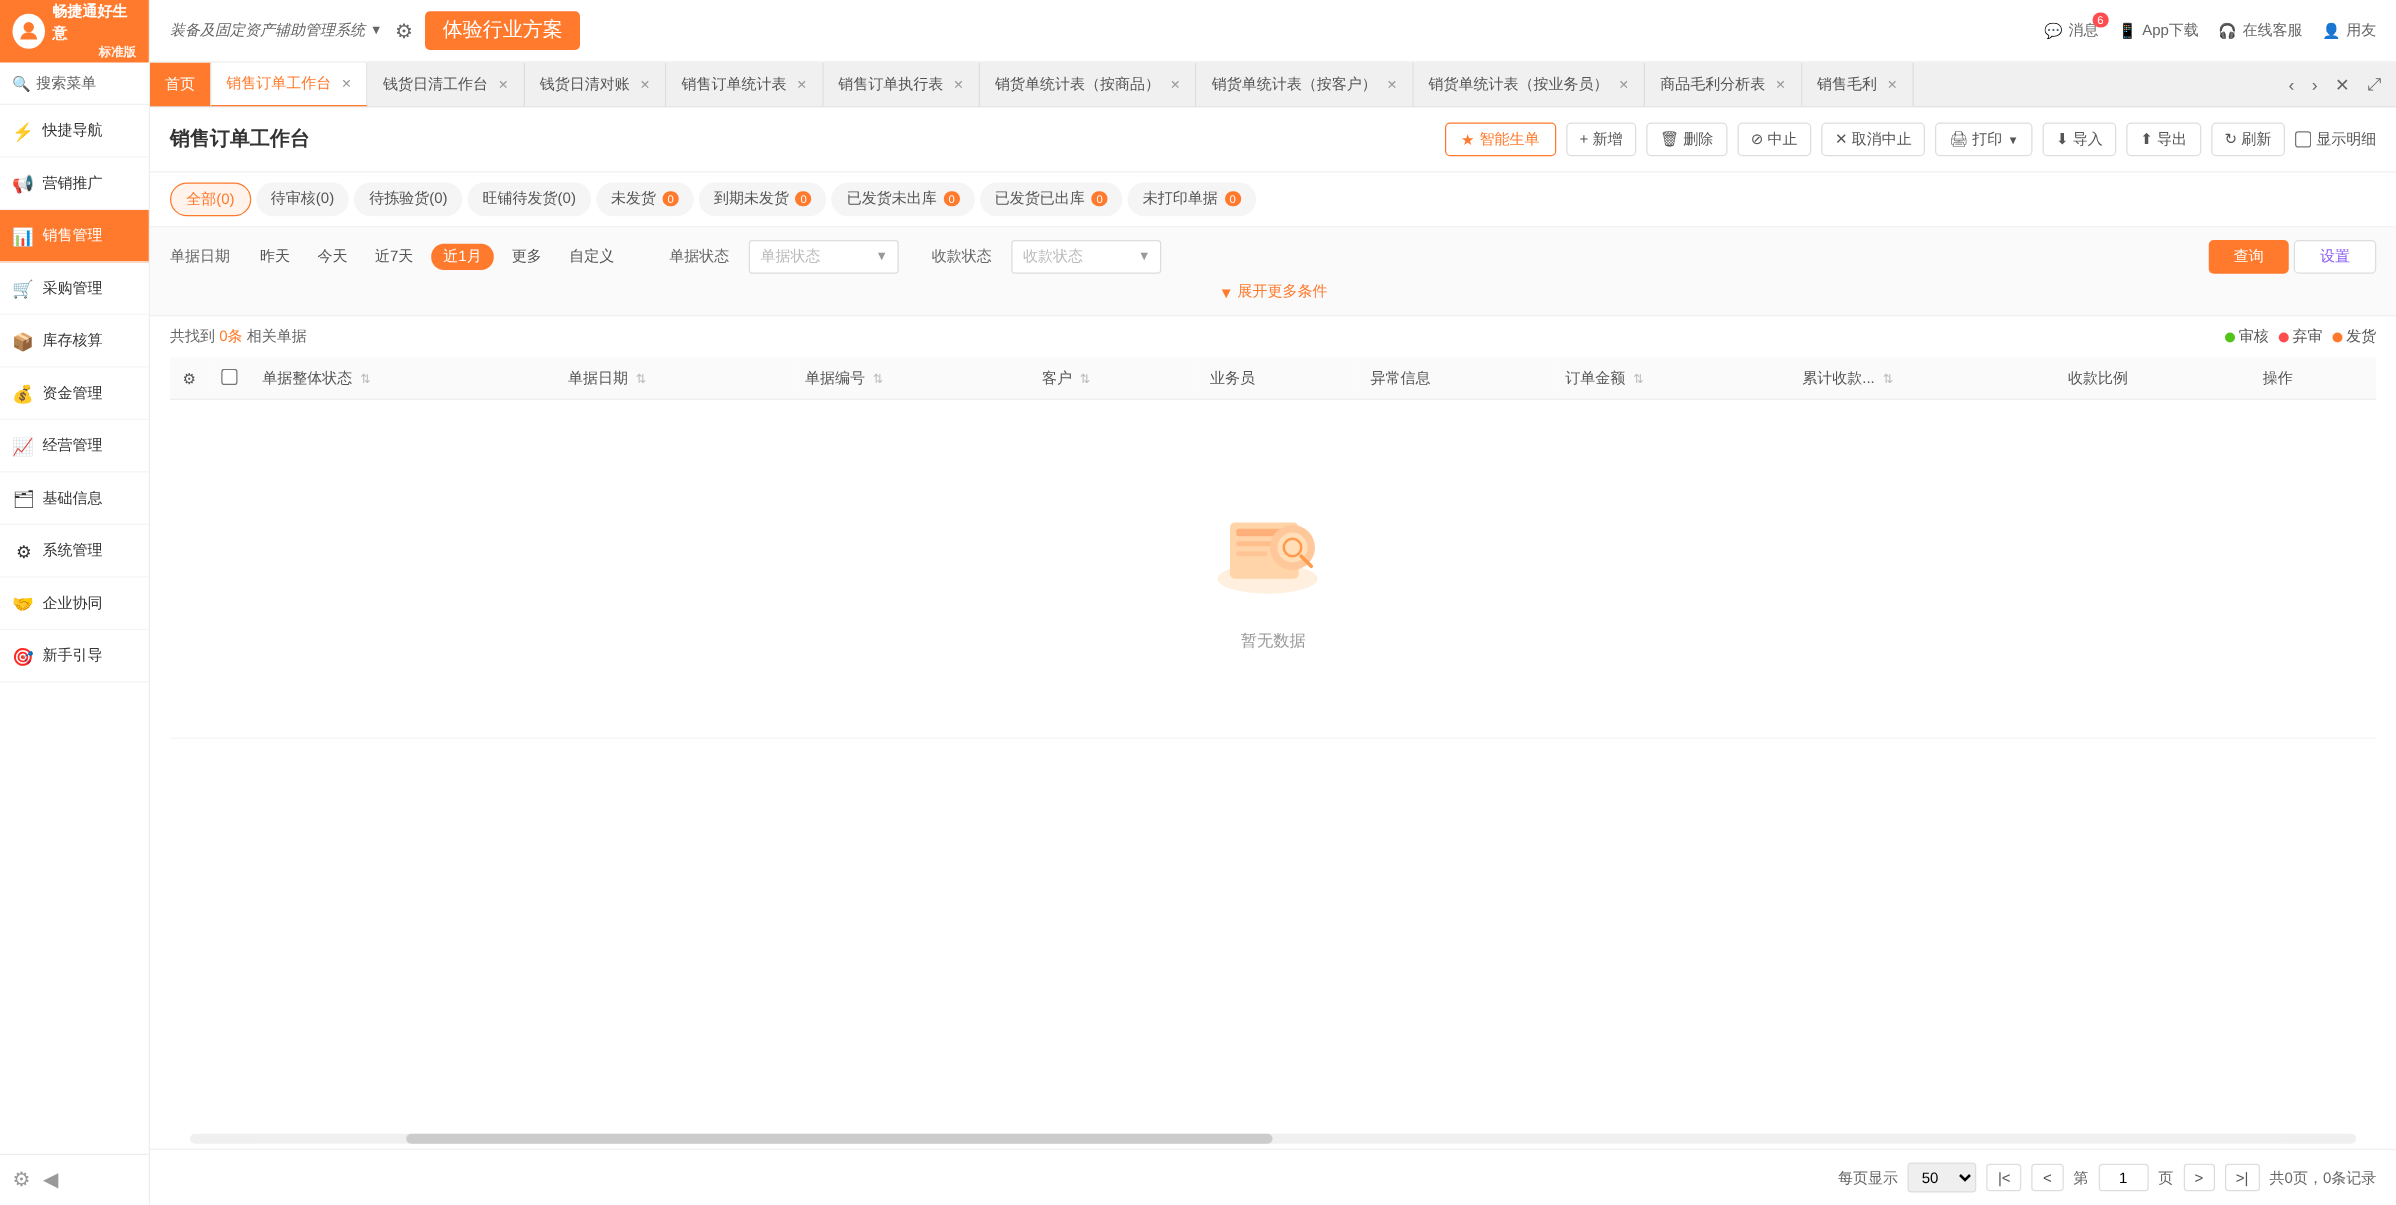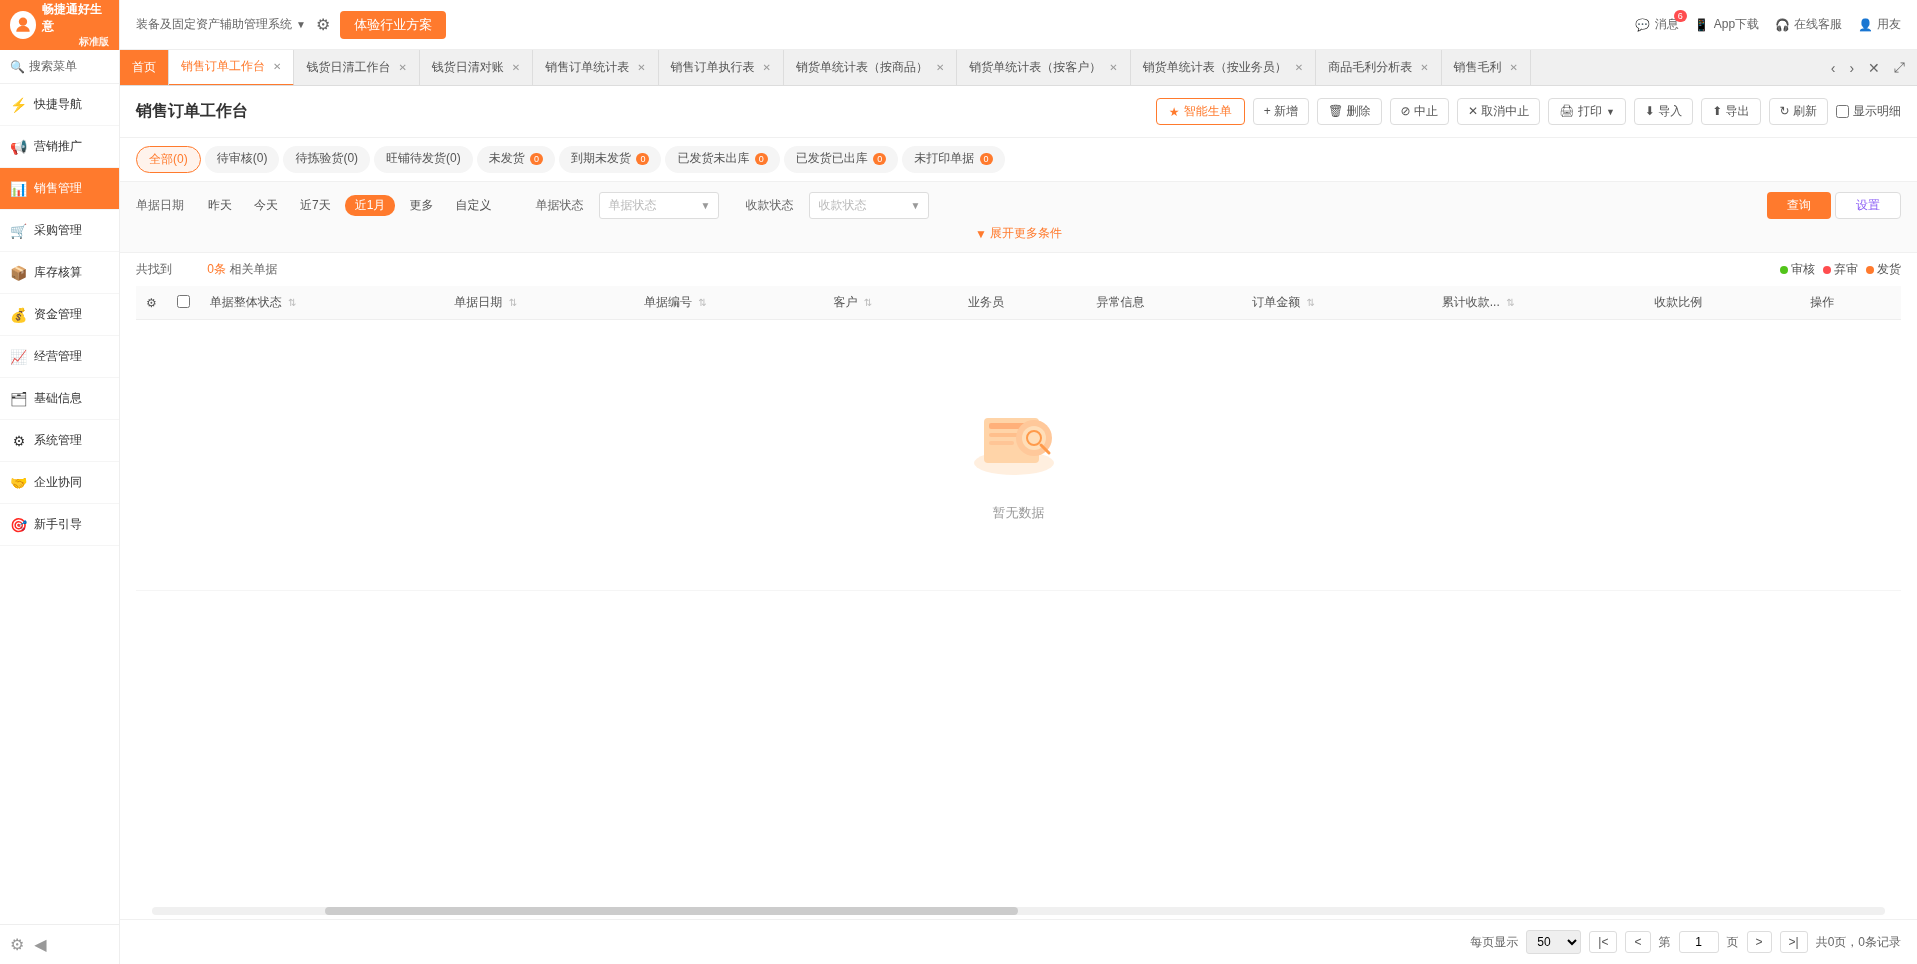--- a/index.html
+++ b/index.html
@@ -15,26 +15,26 @@
     .sidebar-nav-item.active { background: #ff7a2d; color: white; border-radius: 0; }
     .sidebar-nav-item.active .nav-icon { color: white; }
     .nav-icon { font-size: 14px; width: 18px; text-align: center; }
     .sidebar-bottom { margin-top: auto; padding: 10px; border-top: 1px solid #eee; display: flex; gap: 10px; align-items: center; }
 
     
     .main { flex: 1; display: flex; flex-direction: column; overflow: hidden; }
     
     
     .topbar { height: 50px; background: white; border-bottom: 1px solid #eee; display: flex; align-items: center; padding: 0 16px; gap: 10px; }
-    .topbar-btn { background: #ff7a2d; color: white; border: none; padding: 5px 14px; border-radius: 4px; cursor: pointer; font-size: 13px; }
+    .topbar-btn { background: #ff7a2d; color: white; border: none; padding: 5px 14px; border-radius: 4px; cursor: pointer; font-size: 16px; }
     .topbar-icons { display: flex; align-items: center; gap: 16px; color: #666; font-size: 12px; }
     .topbar-icon-item { display: flex; align-items: center; gap: 4px; cursor: pointer; position: relative; }
     .msg-badge { background: #ff4d4f; color: white; border-radius: 8px; font-size: 9px; padding: 1px 4px; position: absolute; top: -6px; right: -8px; }
     .topbar-gear { font-size: 16px; color: #666; cursor: pointer; }
-    .topbar-dropdown { font-size: 12px; color: #666; cursor: pointer; display: flex; align-items: center; gap: 4px; }
+    .topbar-dropdown { font-size: 12px; color: #666; cursor: pointer; display: flex; align-items: center; gap: 4px; font-style: italic; }
 
     
     .tabbar { background: #f0f0f0; border-bottom: 1px solid #ddd; display: flex; align-items: center; height: 36px; overflow: hidden; }
     .tab { padding: 0 12px; height: 36px; display: flex; align-items: center; gap: 6px; cursor: pointer; font-size: 12px; color: #555; white-space: nowrap; border-right: 1px solid #ddd; background: #f0f0f0; }
     .tab.active { background: white; color: #ff7a2d; border-bottom: 2px solid #ff7a2d; }
     .tab.home { background: #ff7a2d; color: white; }
     .tab-close { font-size: 10px; color: #999; cursor: pointer; margin-left: 2px; }
     .tabbar-controls { margin-left: auto; display: flex; align-items: center; padding: 0 8px; gap: 6px; }
     .tabbar-control-btn { background: none; border: none; cursor: pointer; color: #666; font-size: 14px; padding: 2px 4px; }
 
@@ -365,21 +365,21 @@
           <span>▼</span>
           <span>展开更多条件</span>
         </div>
       </div>
     </div>
 
     <div class="table-area">
       <div class="table-summary">
         <div>
           <span>共找到</span>
-          <span style="color:#ff7a2d;margin-left:32px;">0条</span>
+          <span style="color:#ff7a2d;">0条</span>
           <span>相关单据</span>
         </div>
         <div class="table-quick-actions">
           <div class="tqa-btn">
             <span class="dot dot-green"></span>
             <span>审核</span>
           </div>
           <div class="tqa-btn">
             <span class="dot dot-red"></span>
             <span>弃审</span>

